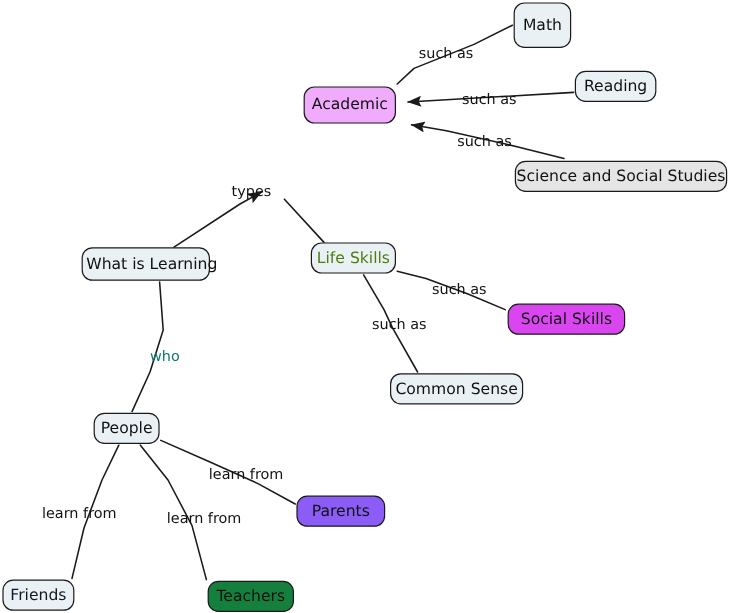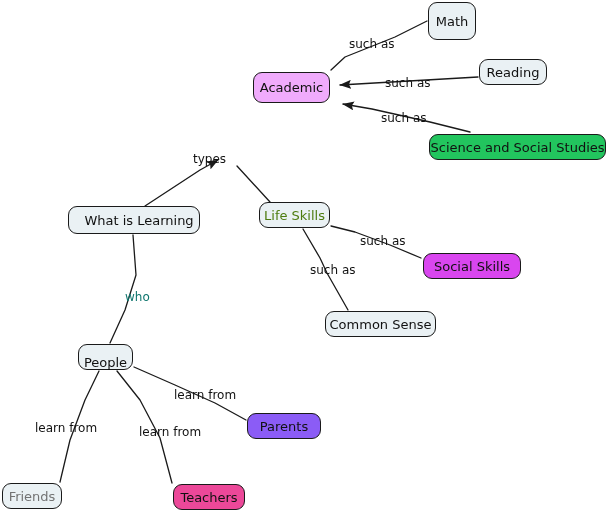--- a/index.html
+++ b/index.html
@@ -68,54 +68,54 @@
         <polyline points="331,226 355,232 390,245 421,258" fill="none" stroke="#1a1a1a" stroke-width="1.3" stroke-linecap="round" stroke-linejoin="round"></polyline>
         <polyline points="303,229 320,258 327,273 348,310" fill="none" stroke="#1a1a1a" stroke-width="1.3" stroke-linecap="round" stroke-linejoin="round"></polyline>
         <polyline points="133,235 136,275 125,310 110,343" fill="none" stroke="#1a1a1a" stroke-width="1.3" stroke-linecap="round" stroke-linejoin="round"></polyline>
         <polyline points="134,367 175,385 215,403 246,420" fill="none" stroke="#1a1a1a" stroke-width="1.3" stroke-linecap="round" stroke-linejoin="round"></polyline>
         <polyline points="99,371 85,400 70,440 60,482" fill="none" stroke="#1a1a1a" stroke-width="1.3" stroke-linecap="round" stroke-linejoin="round"></polyline>
         <polyline points="117,371 140,400 160,438 172,483" fill="none" stroke="#1a1a1a" stroke-width="1.3" stroke-linecap="round" stroke-linejoin="round"></polyline>
       </g>
   </svg>
 
   <div id="node-layer">
-      <div class="node" style="left: 68px; top: 206px; width: 132px; height: 28px; background: rgb(234, 241, 244); border-color: rgb(26, 26, 26); color: rgb(17, 17, 17); padding-left: 19px;">
+      <div class="node" style="left: 68px; top: 206px; width: 107px; height: 28px; background: rgb(234, 241, 244); border-color: rgb(26, 26, 26); color: rgb(17, 17, 17); padding-left: 19px;">
         <span>What is Learning</span>
       </div>
       <div class="node" style="left: 253px; top: 72px; width: 77px; height: 31px; background: #f0abfc; border-color: rgb(26, 26, 26); color: rgb(17, 17, 17);">
         <span>Academic</span>
       </div>
       <div class="node" style="left: 428px; top: 2px; width: 48px; height: 38px; background: rgb(234, 241, 244); border-color: rgb(26, 26, 26); color: rgb(17, 17, 17);">
         <span>Math</span>
       </div>
       <div class="node" style="left: 479px; top: 59px; width: 68px; height: 26px; background: rgb(234, 241, 244); border-color: rgb(26, 26, 26); color: rgb(17, 17, 17);">
         <span>Reading</span>
       </div>
-      <div class="node" style="left: 429px; top: 134px; width: 177px; height: 26px; background: #22c55e; border-color: rgb(26, 26, 26); color: rgb(17, 17, 17);">
+      <div class="node" style="left: 429px; top: 134px; width: 177px; height: 26px; background: #e5e5e5; border-color: rgb(26, 26, 26); color: rgb(17, 17, 17);">
         <span>Science and Social Studies</span>
       </div>
       <div class="node" style="left: 259px; top: 202px; width: 71px; height: 26px; background: rgb(234, 241, 244); border-color: rgb(26, 26, 26); color: #4d7c0f;">
         <span>Life Skills</span>
       </div>
       <div class="node" style="left: 423px; top: 253px; width: 98px; height: 26px; background: #d946ef; border-color: rgb(26, 26, 26); color: rgb(17, 17, 17);">
         <span>Social Skills</span>
       </div>
       <div class="node" style="left: 325px; top: 311px; width: 111px; height: 26px; background: rgb(234, 241, 244); border-color: rgb(26, 26, 26); color: rgb(17, 17, 17);">
         <span>Common Sense</span>
       </div>
-      <div class="node" style="left: 78px; top: 344px; width: 55px; height: 26px; background: rgb(234, 241, 244); border-color: rgb(26, 26, 26); color: rgb(17, 17, 17); align-items: flex-end;">
+      <div class="node" style="left: 78px; top: 344px; width: 55px; height: 26px; background: rgb(234, 241, 244); border-color: rgb(26, 26, 26); color: rgb(17, 17, 17);">
         <span>People</span>
       </div>
       <div class="node" style="left: 247px; top: 413px; width: 74px; height: 26px; background: #8b5cf6; border-color: rgb(26, 26, 26); color: rgb(17, 17, 17);">
         <span>Parents</span>
       </div>
-      <div class="node" style="left: 2px; top: 483px; width: 60px; height: 26px; background: rgb(234, 241, 244); border-color: rgb(26, 26, 26); color: #737373;">
+      <div class="node" style="left: 2px; top: 483px; width: 60px; height: 26px; background: rgb(234, 241, 244); border-color: rgb(26, 26, 26); color: #0f172a;">
         <span>Friends</span>
       </div>
-      <div class="node" style="left: 173px; top: 484px; width: 72px; height: 26px; background: #ec4899; border-color: rgb(26, 26, 26); color: rgb(17, 17, 17);">
+      <div class="node" style="left: 173px; top: 484px; width: 72px; height: 26px; background: #15803d; border-color: rgb(26, 26, 26); color: rgb(17, 17, 17);">
         <span>Teachers</span>
       </div>
     </div>
   <div id="label-layer">
       <div class="edge-label" style="left: 193px; top: 153px; color: rgb(17, 17, 17);">types</div>
       <div class="edge-label" style="left: 349px; top: 38px; color: rgb(17, 17, 17);">such as</div>
       <div class="edge-label" style="left: 385px; top: 77px; color: rgb(17, 17, 17);">such as</div>
       <div class="edge-label" style="left: 381px; top: 112px; color: rgb(17, 17, 17);">such as</div>
       <div class="edge-label" style="left: 360px; top: 235px; color: rgb(17, 17, 17);">such as</div>
       <div class="edge-label" style="left: 310px; top: 264px; color: rgb(17, 17, 17);">such as</div>

